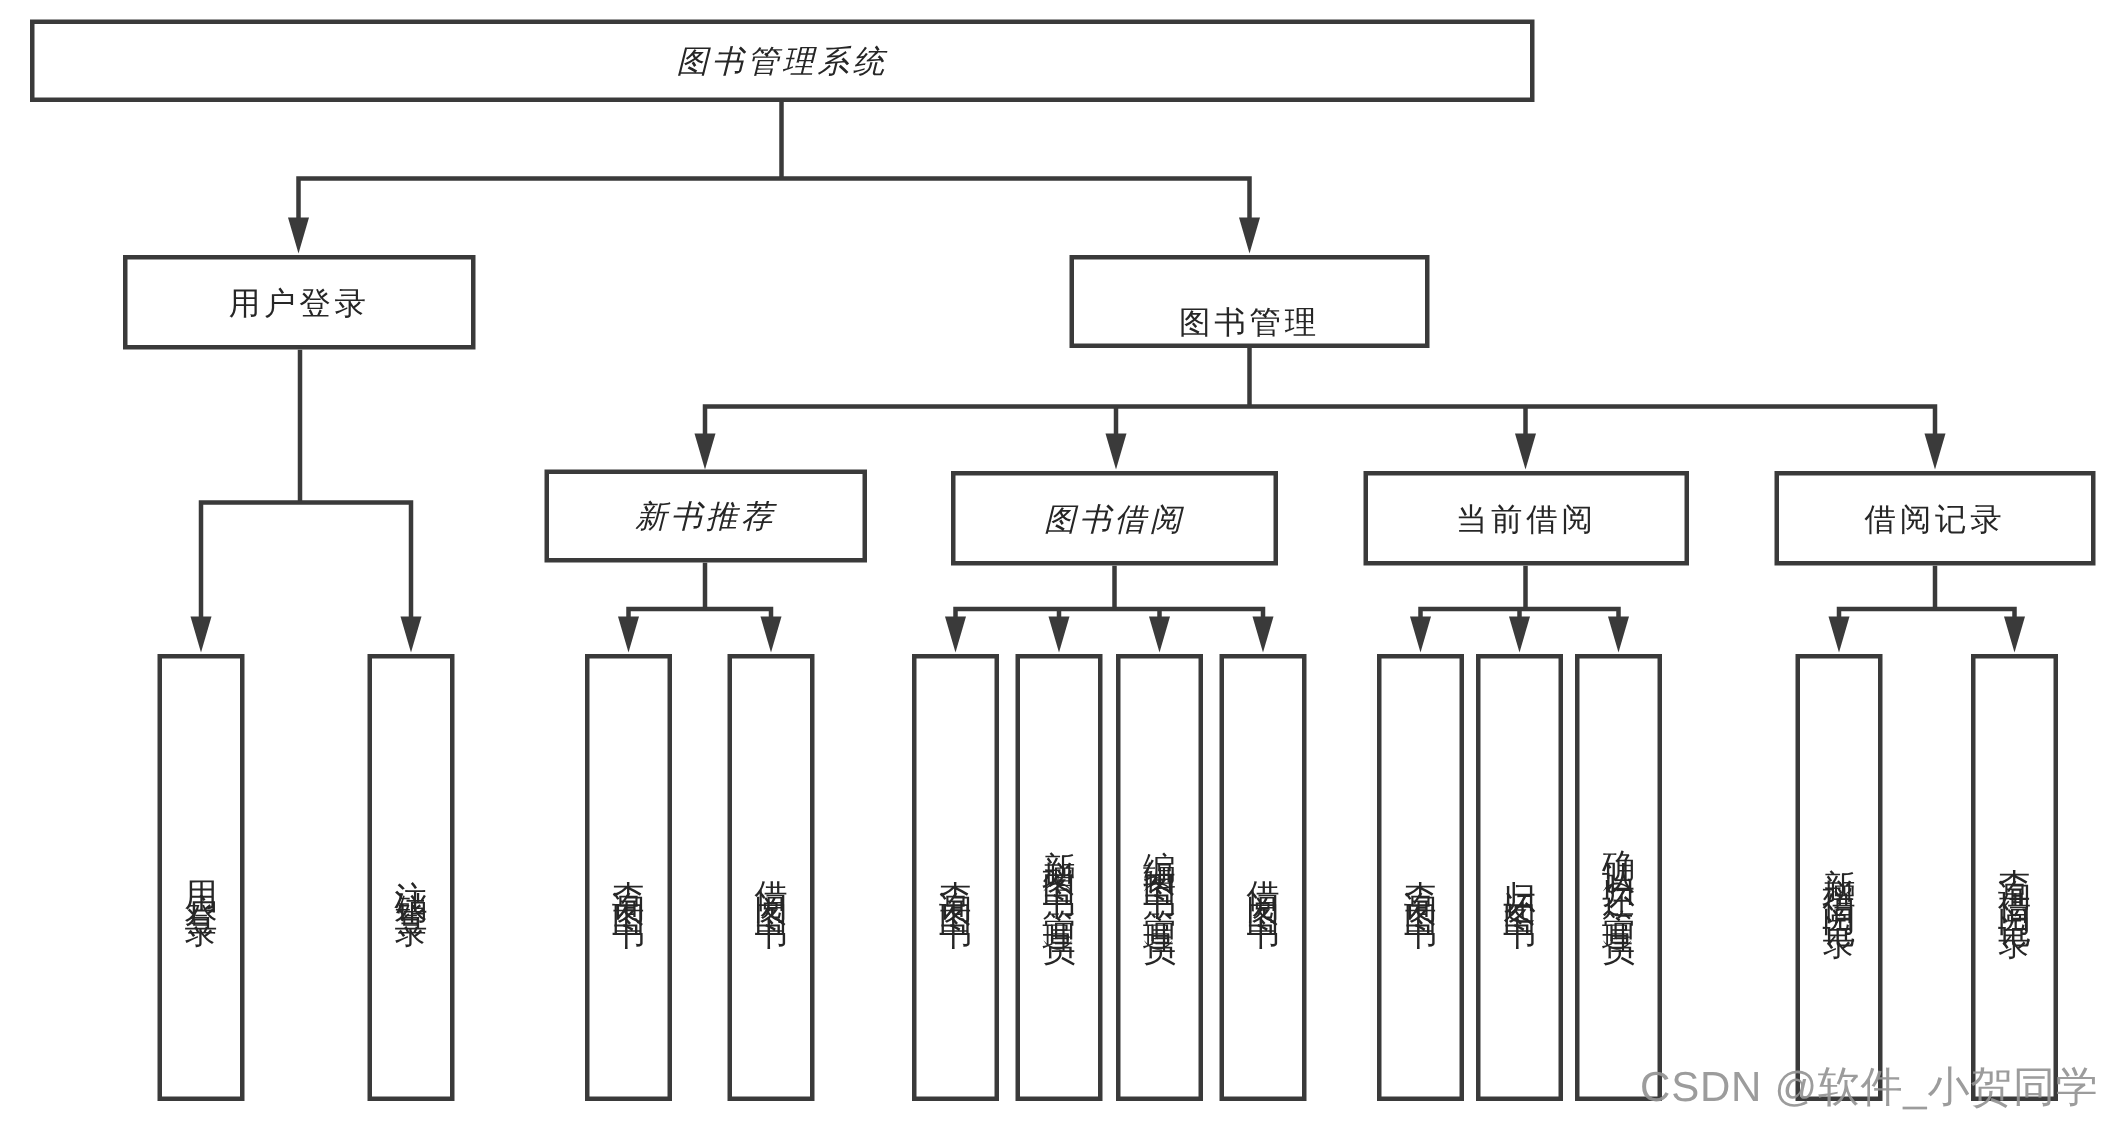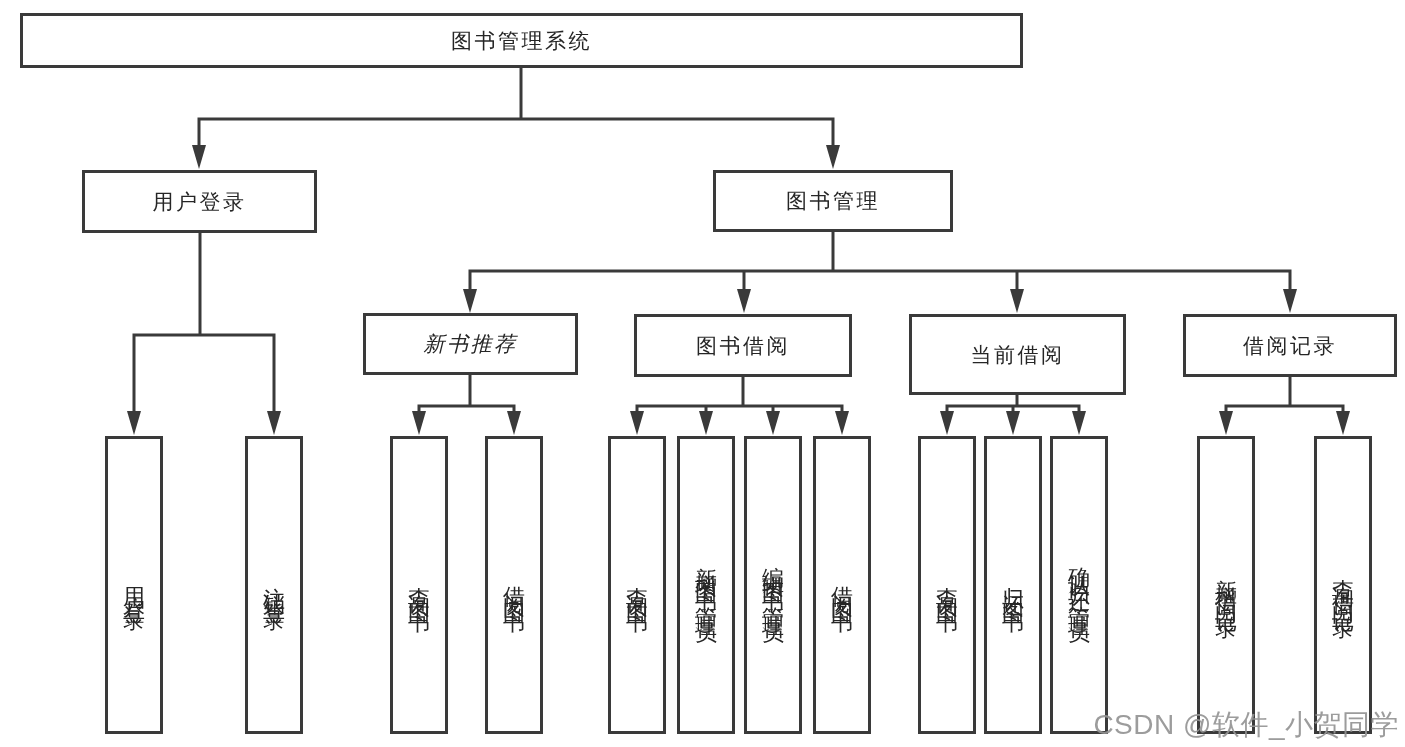--- a/index.html
+++ b/index.html
@@ -114,38 +114,38 @@
 
       <polygon points="940,411 954,411 947,435"></polygon>
       <polygon points="1006,411 1020,411 1013,435"></polygon>
       <polygon points="1072,411 1086,411 1079,435"></polygon>
 
       <polygon points="1219,411 1233,411 1226,435"></polygon>
       <polygon points="1336,411 1350,411 1343,435"></polygon>
     </g>
   </svg>
 
-  <div class="box" style="left:20px; top:13px; width:1003px; height:55px;">
+  <div class="box" style="left:20px; top:13px; width:1003px; height:55px;font-style:italic;">
     <span class="hlabel">图书管理系统</span>
   </div>
 
   <div class="box" style="left:82px; top:170px; width:235px; height:63px;">
     <span class="hlabel">用户登录</span>
   </div>
-  <div class="box" style="left:713px; top:170px; width:240px; height:62px;">
+  <div class="box" style="left:713px; top:170px; width:240px; height:62px;align-items:flex-end;">
     <span class="hlabel">图书管理</span>
   </div>
 
   <div class="box" style="left:363px; top:313px; width:215px; height:62px;font-style:italic;">
     <span class="hlabel">新书推荐</span>
   </div>
-  <div class="box" style="left:634px; top:314px; width:218px; height:63px;">
+  <div class="box" style="left:634px; top:314px; width:218px; height:63px;font-style:italic;">
     <span class="hlabel">图书借阅</span>
   </div>
-  <div class="box" style="left:909px; top:314px; width:217px; height:81px;">
+  <div class="box" style="left:909px; top:314px; width:217px; height:63px;">
     <span class="hlabel">当前借阅</span>
   </div>
   <div class="box" style="left:1183px; top:314px; width:214px; height:63px;">
     <span class="hlabel">借阅记录</span>
   </div>
 
   <div class="box" style="left:105px; top:436px; width:58px; height:298px;">
     <span class="vtext">用户登录</span>
   </div>
   <div class="box" style="left:245px; top:436px; width:58px; height:298px;">

